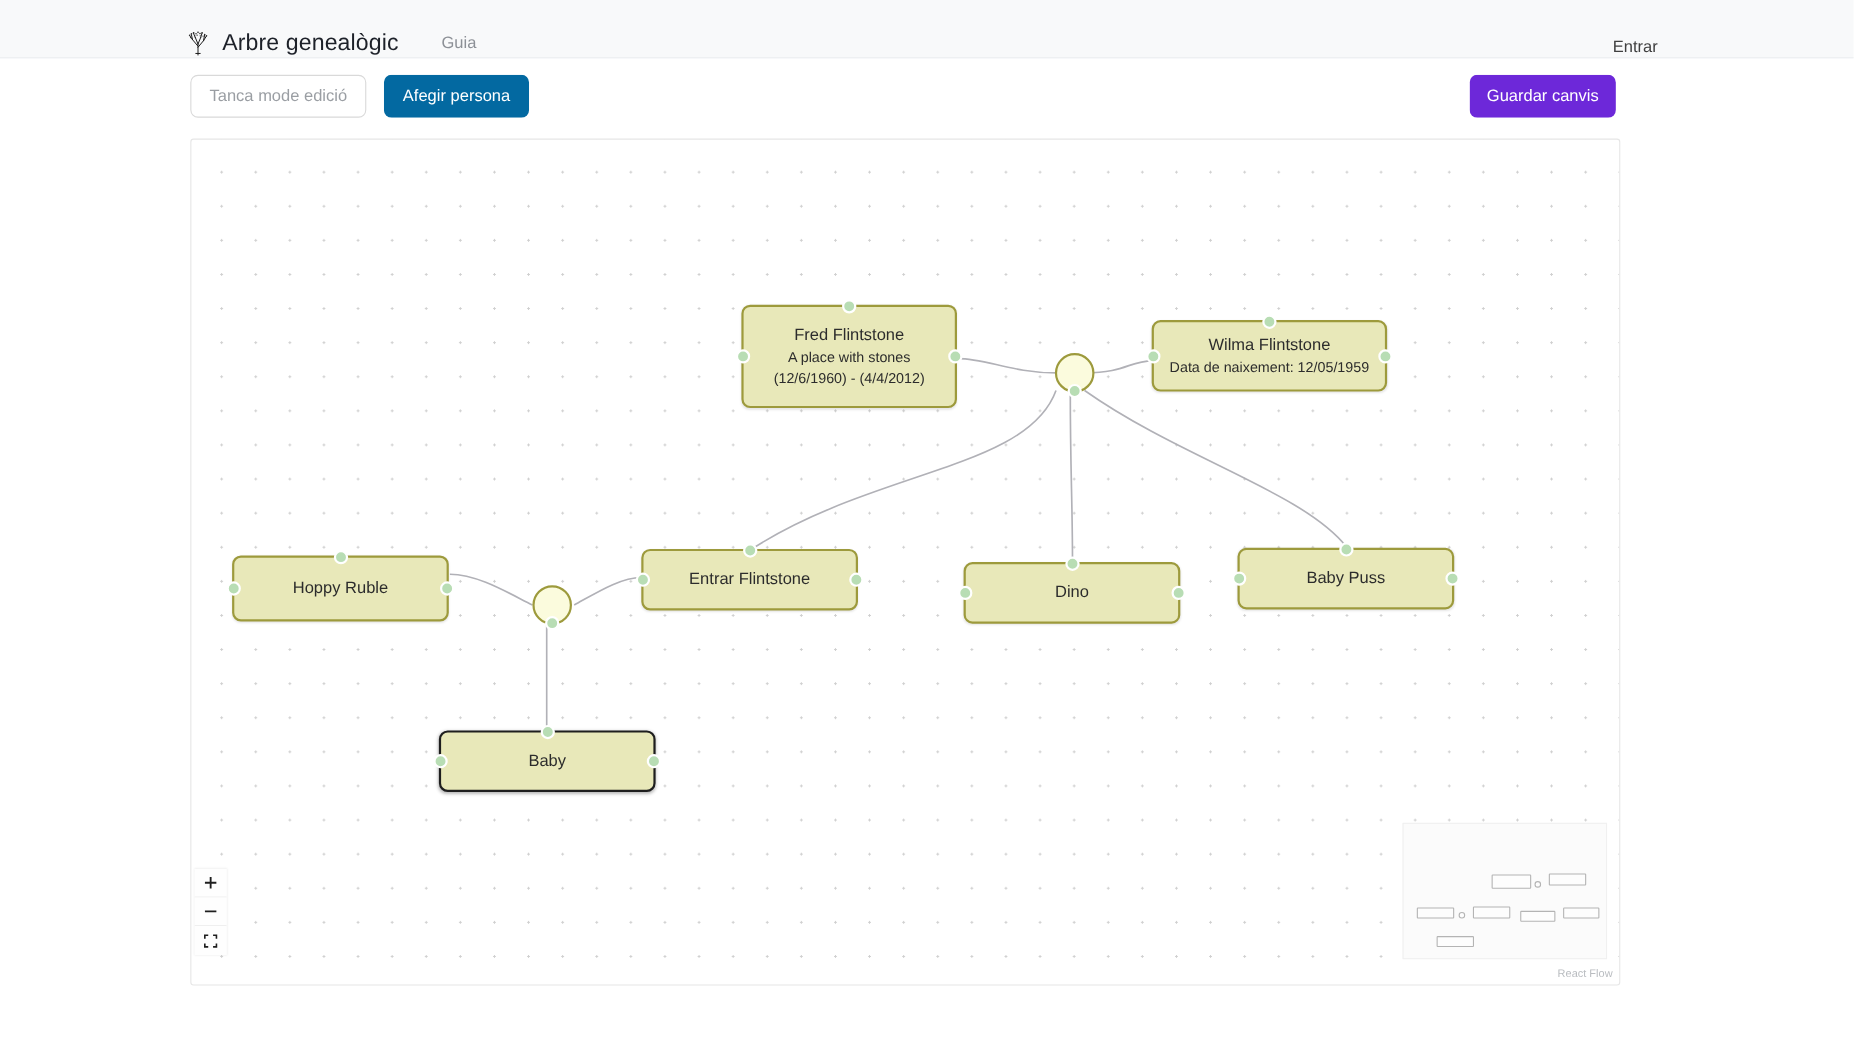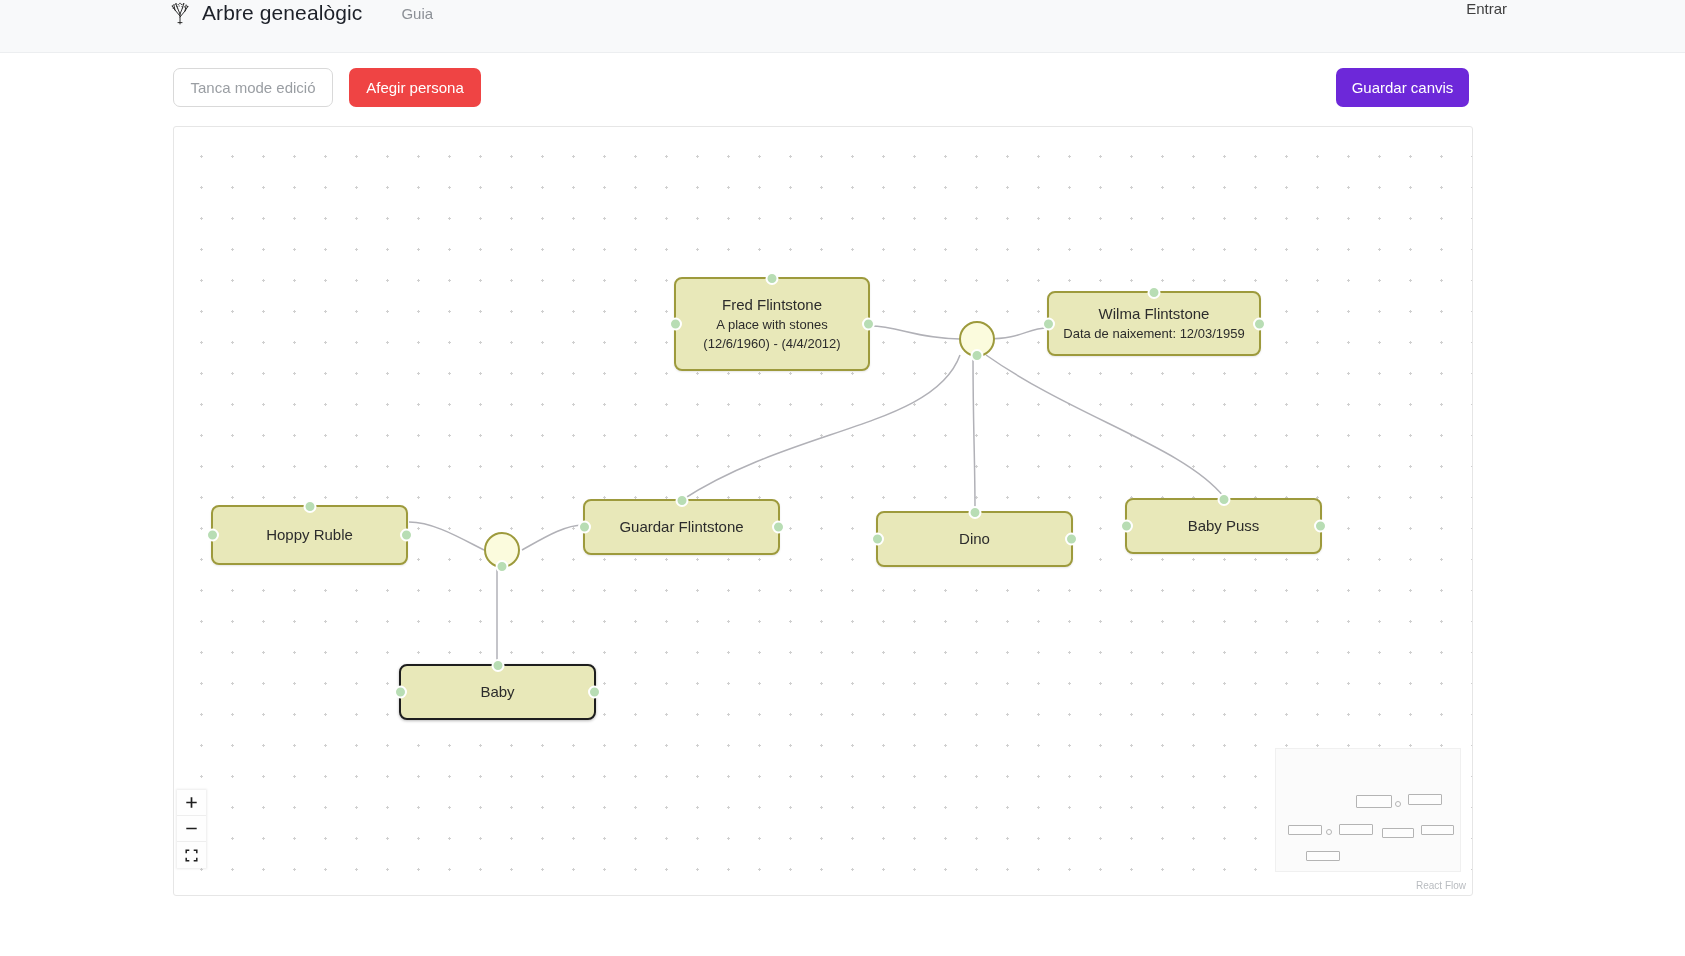--- a/index.html
+++ b/index.html
@@ -11,21 +11,21 @@
     font-family: "Liberation Sans", sans-serif;
     overflow: hidden;
   }
 
   
   .app-header {
     position: absolute; left: 0; top: 0;
     width: 1685px; height: 53px;
     background: #f8f9fa;
     border-bottom: 1px solid #eceef0;
-    display: flex; align-items: flex-start;
+    display: flex; align-items: flex-end;
   }
   .brand {
     display: flex; align-items: center; gap: 9px;
     margin-left: 167px;
   }
   .brand-icon { width: 26px; height: 26px; display: block; }
   .brand-title {
     font-size: 21px; color: #1d2129; letter-spacing: .1px;
     white-space: nowrap;
   }
@@ -48,21 +48,21 @@
     display: inline-flex; align-items: center; justify-content: center;
     cursor: pointer; white-space: nowrap; border: 1px solid transparent;
     padding: 0 19px;
   }
   .btn-ghost {
     left: 173px; width: 160px;
     background: #ffffff; border: 1px solid #d9d9d9; color: #9a9ea3;
   }
   .btn-gray {
     left: 349px; width: 132px;
-    background: #ef4444; color: #ffffff;
+    background: #0369a1; color: #ffffff;
   }
   .btn-primary {
     left: 1336px; width: 133px;
     background: #6d28d9; color: #ffffff;
   }
 
   
   .flow-wrap {
     position: absolute; left: 173px; top: 126px;
     width: 1300px; height: 770px;
@@ -233,39 +233,39 @@
 
   <div class="union" style="left:785px; top:194px;">
     <span class="handle h-bottom"></span>
   </div>
 
   <div class="node" style="left:873px; top:164px; width:214px; height:65px;">
     <span class="handle h-top"></span>
     <span class="handle h-left"></span>
     <span class="handle h-right"></span>
     <span class="node-name">Wilma Flintstone</span>
-    <span class="node-sub">Data de naixement: 12/03/1959</span>
+    <span class="node-sub">Data de naixement: 12/05/1959</span>
   </div>
 
   <div class="node" style="left:37px; top:354px; width:197px; height:60px;margin-top:24px;">
     <span class="handle h-top"></span>
     <span class="handle h-left"></span>
     <span class="handle h-right"></span>
     <span class="node-name">Hoppy Ruble</span>
   </div>
 
   <div class="union" style="left:310px; top:405px;">
     <span class="handle h-bottom"></span>
   </div>
 
   <div class="node" style="left:409px; top:372px; width:197px; height:56px;">
     <span class="handle h-top"></span>
     <span class="handle h-left"></span>
     <span class="handle h-right"></span>
-    <span class="node-name">Guardar Flintstone</span>
+    <span class="node-name">Entrar Flintstone</span>
   </div>
 
   <div class="node" style="left:951px; top:371px; width:197px; height:56px;">
     <span class="handle h-top"></span>
     <span class="handle h-left"></span>
     <span class="handle h-right"></span>
     <span class="node-name">Baby Puss</span>
   </div>
 
   <div class="node" style="left:702px; top:384px; width:197px; height:56px;">

